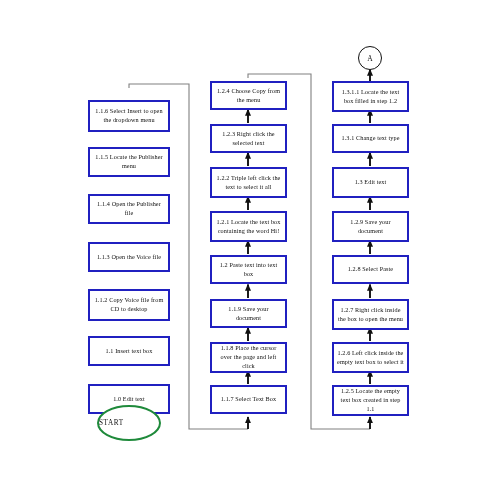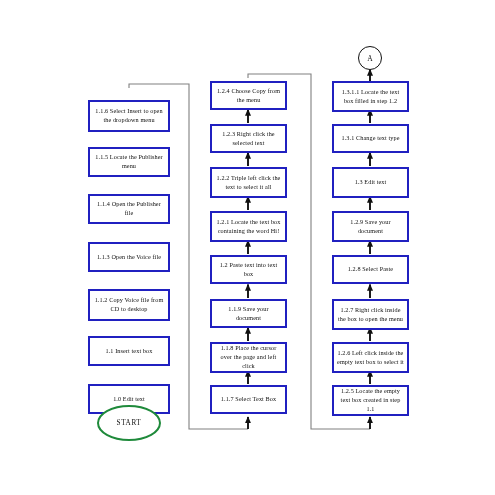--- a/index.html
+++ b/index.html
@@ -42,21 +42,20 @@
     width: 100%;
   }
   .terminator {
     position: absolute;
     box-sizing: border-box;
     border: 2px solid #1f8a3b;
     border-radius: 50%;
     background: #ffffff;
     display: flex;
     align-items: center;
-    justify-content: center;
     color: #101010;
     font-size: 7.2px;
     letter-spacing: 0.6px;
   }
   .connector-circle {
     position: absolute;
     box-sizing: border-box;
     border: 1.6px solid #101010;
     border-radius: 50%;
     background: #ffffff;

